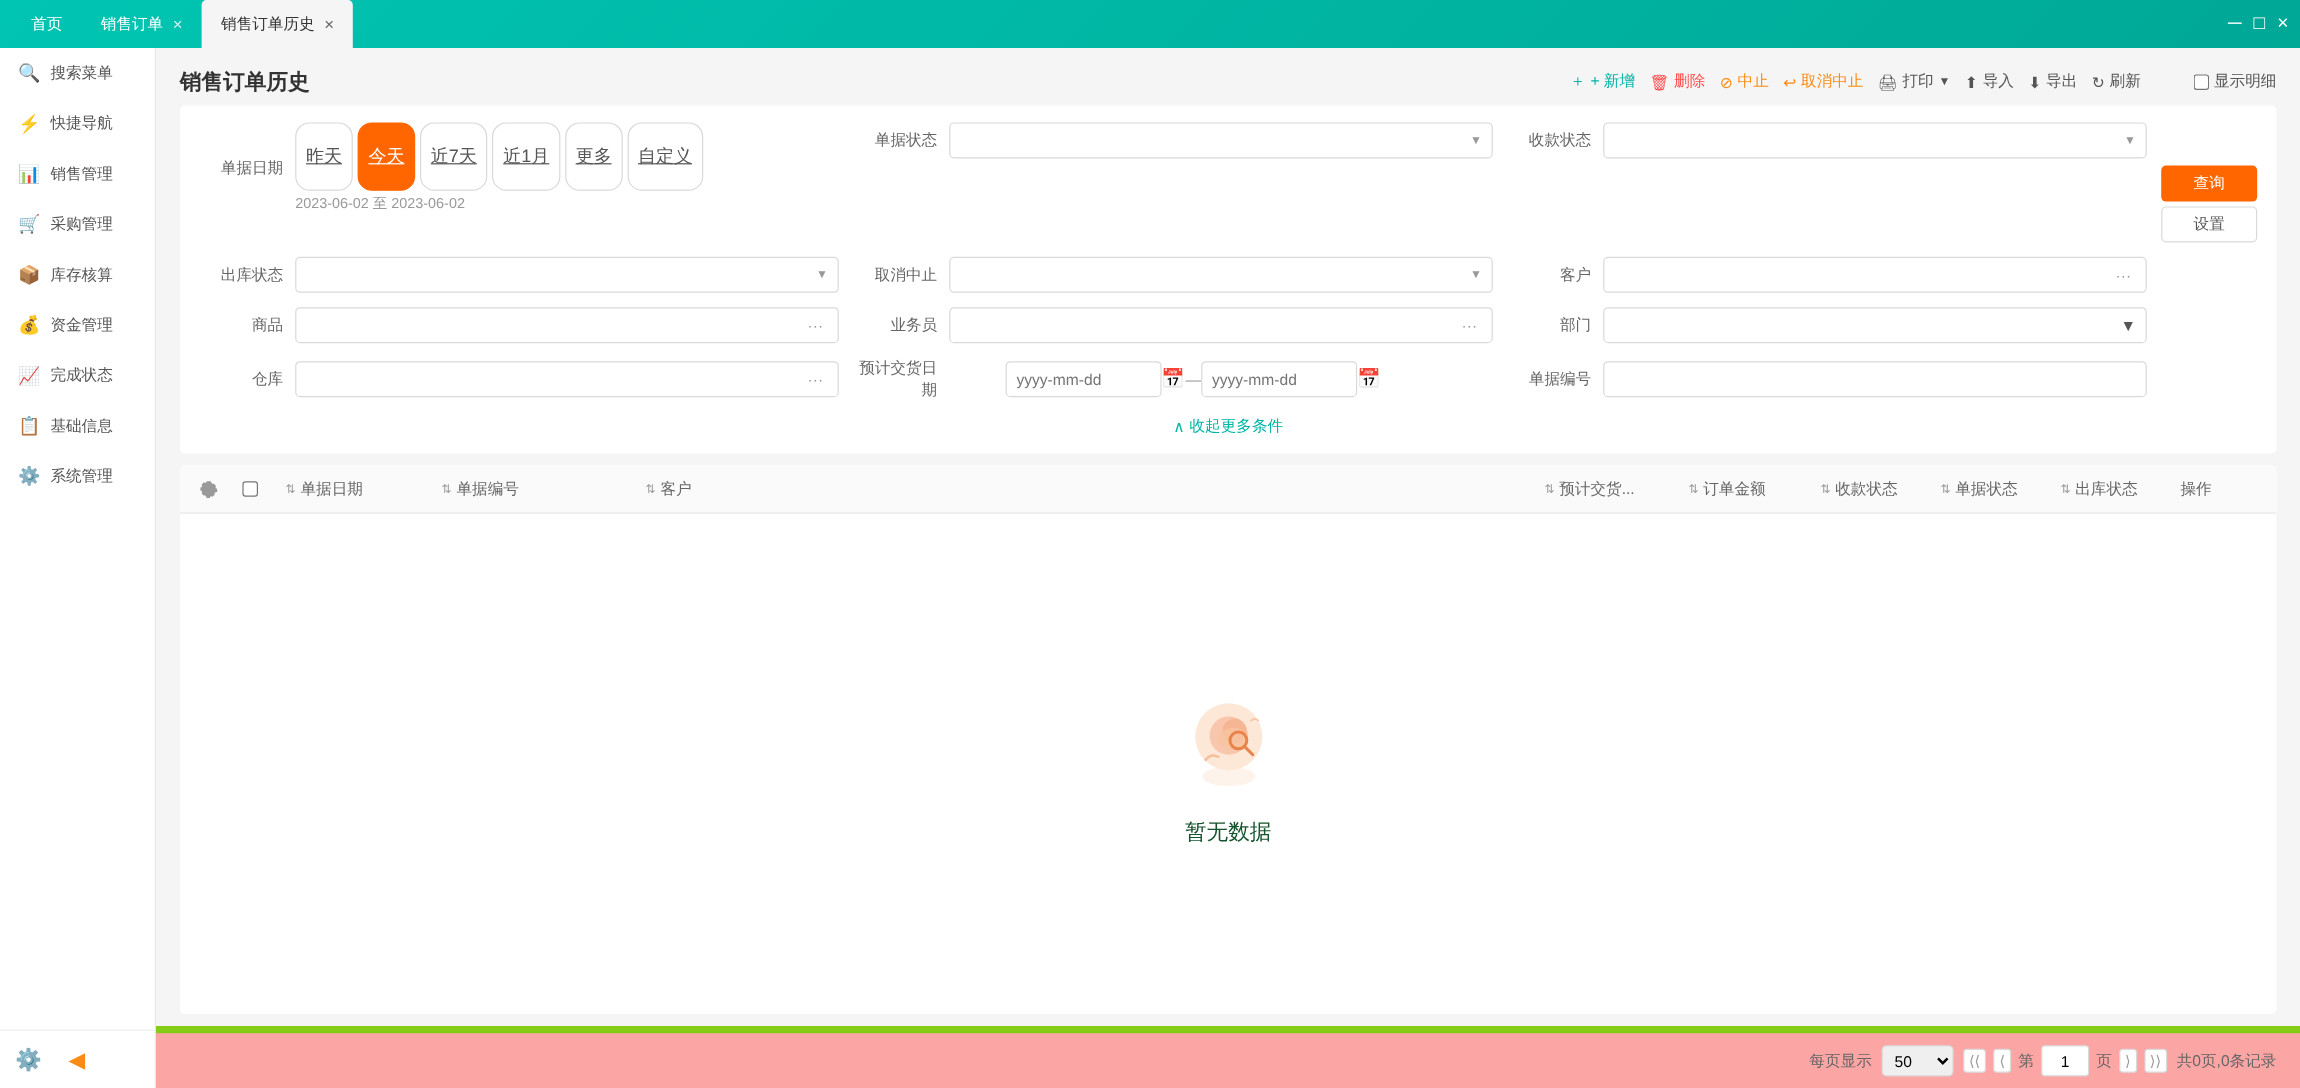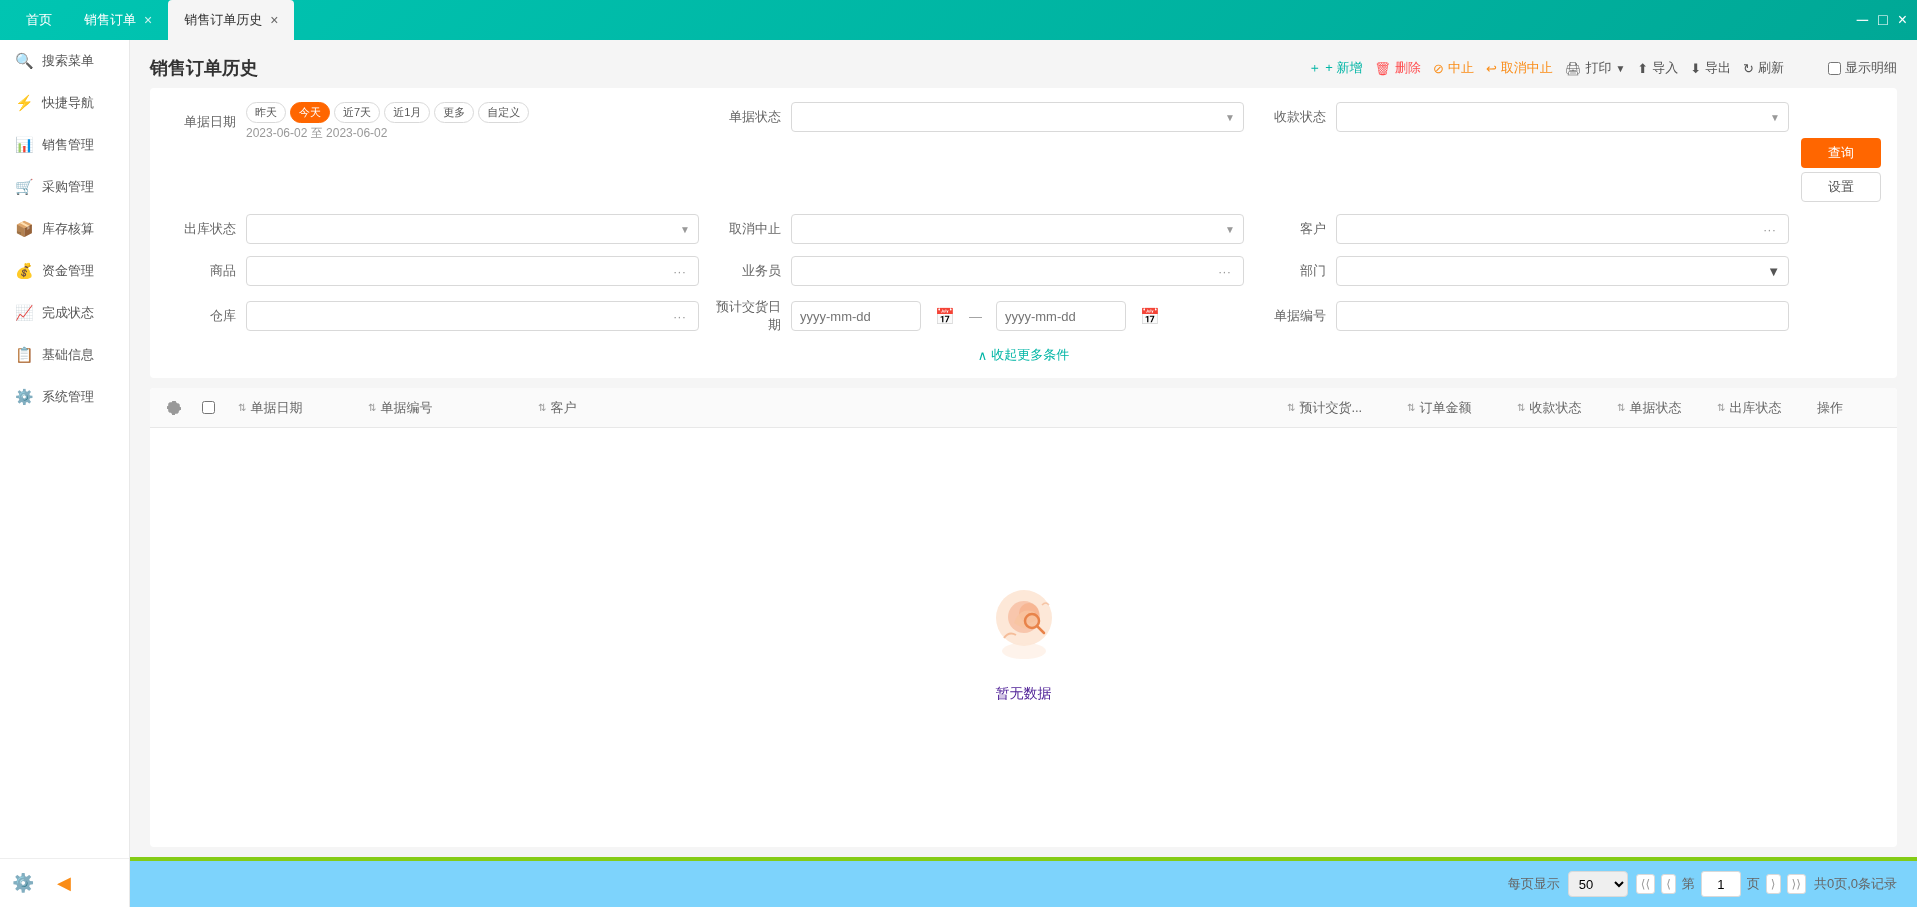--- a/index.html
+++ b/index.html
@@ -184,27 +184,28 @@
       align-items: center;
       flex-direction: column;
       align-items: flex-start;
     }
     .date-btns {
       display: flex;
       align-items: center;
       gap: 4px;
     }
     .date-btn {
-      padding: 2px 8px;
+      padding: 18px 8px;
       border: 1px solid #d9d9d9;
       border-radius: 12px;
       cursor: pointer;
       color: #555;
-      font-size: 11px;
-      background: white;
+      font-size: 15px;
+      background: white;
+      text-decoration: underline;
     }
     .date-btn.active {
       background: #ff6600;
       color: white;
       border-color: #ff6600;
     }
     .date-value {
       color: #999;
       font-size: 12px;
       margin-top: 2px;
@@ -246,21 +247,22 @@
       display: flex;
       align-items: center;
       justify-content: space-between;
       cursor: pointer;
       height: 30px;
       min-width: 180px;
     }
     .date-input-group {
       display: flex;
       align-items: center;
-      gap: 14px;
+      gap: 0;
+      margin-left: 47px;
     }
     .date-input {
       border: 1px solid #d9d9d9;
       border-radius: 4px;
       padding: 4px 8px;
       height: 30px;
       width: 130px;
       color: #bbb;
     }
     .cal-icon {
@@ -368,28 +370,28 @@
       display: flex;
       flex-direction: column;
       align-items: center;
       gap: 12px;
     }
     .empty-icon {
       width: 100px;
       height: 100px;
     }
     .empty-text {
-      color: #4c1d95;
-      font-size: 14px;
+      color: #14532d;
+      font-size: 18px;
     }
 
     
     .pagination {
-      background: #7dd3fc;
-      border-top: 4px solid #84cc16;
+      background: #fca5a5;
+      border-top: 6px solid #84cc16;
       padding: 10px 20px;
       display: flex;
       align-items: center;
       justify-content: flex-end;
       gap: 8px;
       flex-shrink: 0;
     }
     .page-size-label { color: #666; }
     .page-size-select {
       border: 1px solid #d9d9d9;

